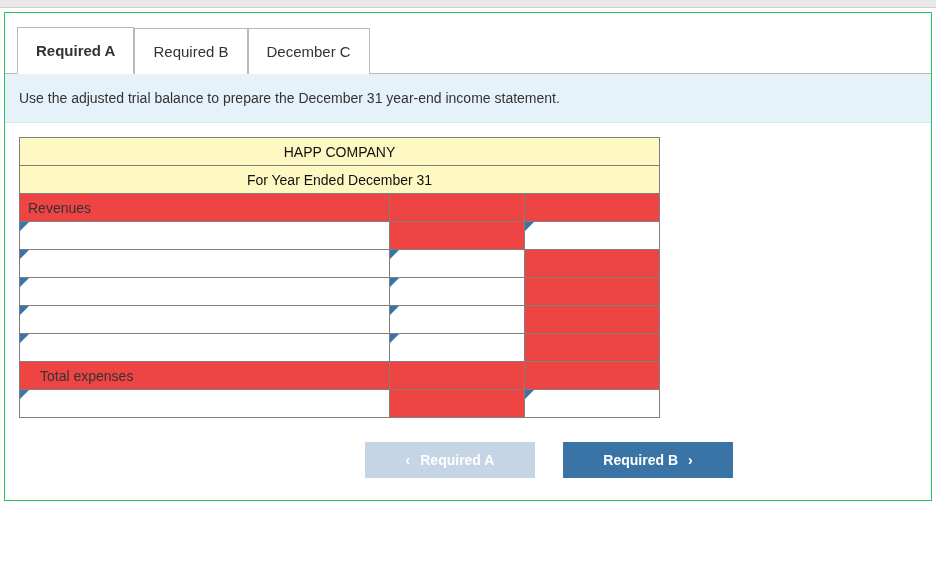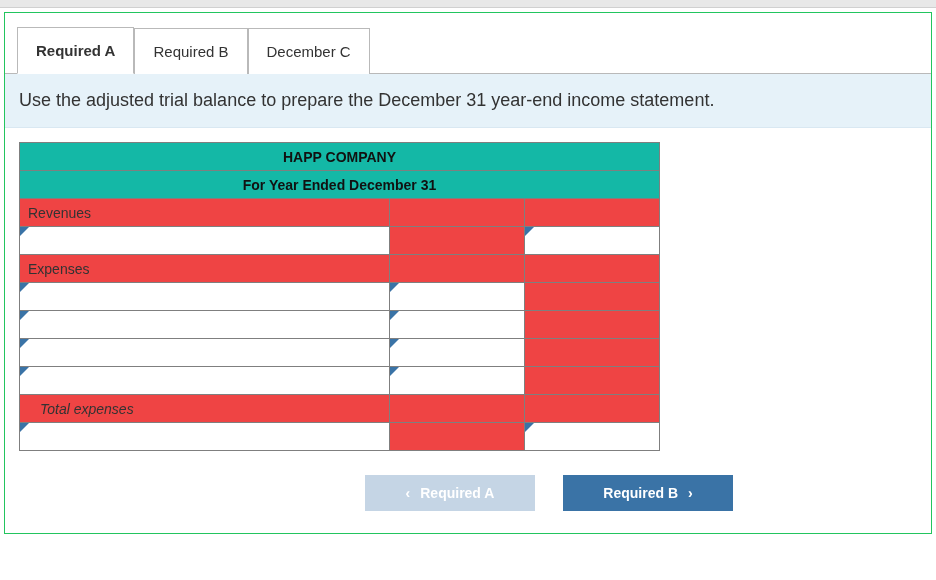--- a/index.html
+++ b/index.html
@@ -42,21 +42,21 @@
     font-weight: bold;
     background: #fff;
     border-bottom: 1px solid #fff;
   }
   .tab:not(.active) {
     background: #fff;
   }
   .instruction {
     background: #e6f2f9;
     padding: 16px 14px;
-    font-size: 18px;
+    font-size: 14px;
     color: #333;
     border-bottom: 1px solid #d9e8f2;
   }
   .worksheet {
     padding: 14px 14px 8px 14px;
   }
   table.sheet {
     border-collapse: collapse;
     width: 640px;
     table-layout: fixed;
@@ -64,32 +64,31 @@
   table.sheet col.c1 { width: 370px; }
   table.sheet col.c2 { width: 135px; }
   table.sheet col.c3 { width: 135px; }
   table.sheet td, table.sheet th {
     border: 1px solid #7f7f7f;
     height: 28px;
     padding: 4px 8px;
     font-size: 14px;
   }
   .hdr {
-    background: #14b8a6;
+    background: #fef9c3;
     text-align: center;
-    font-weight: bold;
+    font-weight: normal;
     font-size: 15px;
     color: #111;
   }
   .label-cell {
     background: #ef4444;
   }
   .indent {
     padding-left: 20px !important;
-    font-style: italic;
   }
   .editable {
     background: #fff;
     position: relative;
   }
   .editable .tri {
     position: absolute;
     left: 0; top: 0;
     width: 0; height: 0;
     border-top: 9px solid #3a73a6;
@@ -164,25 +163,20 @@
       <tr>
         <td class="editable">
               <span class="tri"></span>
             </td>
         <td class="label-cell"></td>
         <td class="editable">
               <span class="tri"></span>
             </td>
       </tr>
 
-      <tr>
-        <td class="label-cell">Expenses</td>
-        <td class="label-cell"></td>
-        <td class="label-cell"></td>
-      </tr>
 
       <tr>
         <td class="editable">
               <span class="tri"></span>
             </td>
         <td class="editable">
               <span class="tri"></span>
             </td>
         <td class="label-cell"></td>
       </tr>

